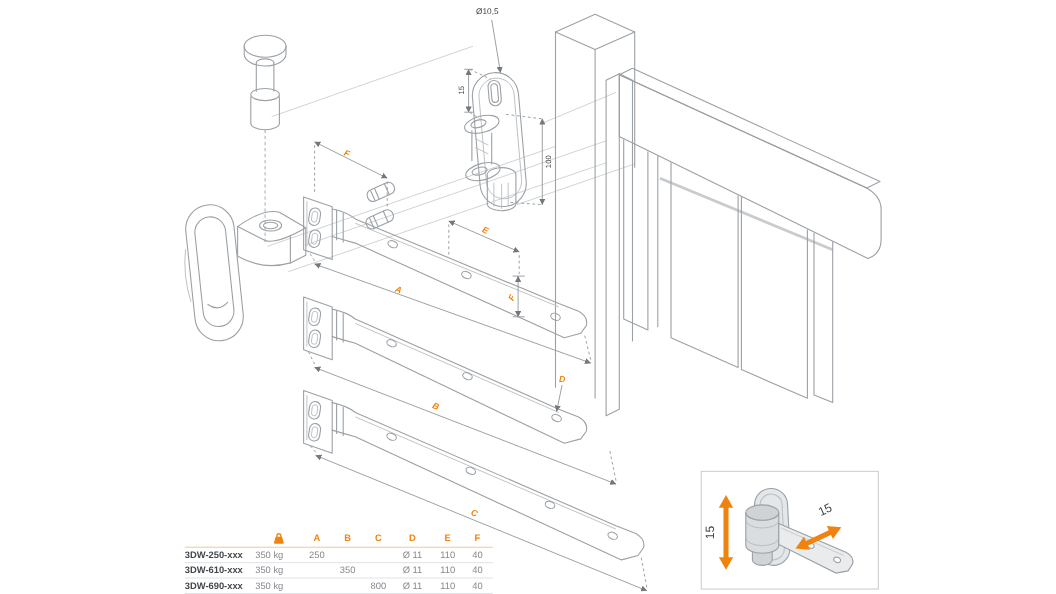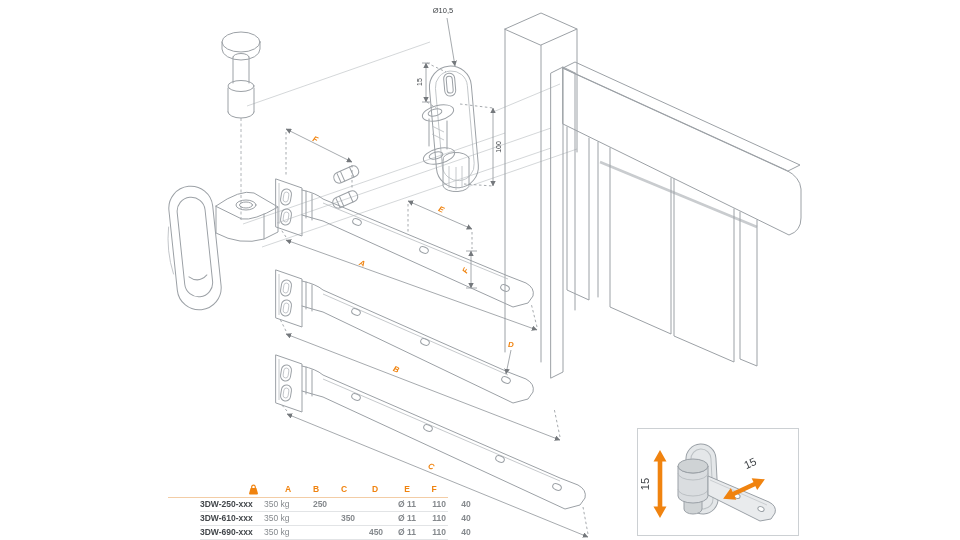--- a/index.html
+++ b/index.html
@@ -20,24 +20,24 @@
   .dtx-big{fill:#3F4347;font:7.5px "Liberation Sans",sans-serif;text-anchor:middle;}
   
   .inset{position:absolute;left:637px;top:428px;width:162px;height:108px;background:#fff;
          border:1px solid #CCD0D3;box-sizing:border-box;}
   .inset .itx{fill:#3F4347;font:11px "Liberation Sans",sans-serif;text-anchor:middle;}
   
   .spec-table{position:absolute;left:168px;top:482px;width:280px;font-size:8.5px;color:#85898D;}
   .trow{display:grid;grid-template-columns:64px 42px 28px 28px 28px 34px 30px 24px;
         height:13px;line-height:13px;align-items:center;}
   .thead{height:15px;line-height:15px;border-bottom:1px solid #F3CDA6;}
-  .trow.body{border-bottom:1px solid #E2E4E6;margin-left:32px;}
+  .trow.body{border-bottom:1px solid #E2E4E6;}
   .c{overflow:hidden;white-space:nowrap;}
   .c.model{font-weight:bold;color:#43474B;}
-  .c.v{text-align:center;font-weight:bold;}
+  .c.v{text-align:center;}
   .c.hdr{text-align:center;color:#F0830F;font-weight:bold;}
   .c.wt{display:flex;align-items:center;justify-content:center;}
 </style>
 </head>
 <body>
 
 <div class="stage">
 
   <svg id="art" width="960" height="540" viewBox="0 0 960 540">
     <defs>
@@ -291,20 +291,20 @@
       <div class="c v">Ø 11</div>
       <div class="c v">110</div>
       <div class="c v">40</div>
     </div>
 
     <div class="trow body">
       <div class="c model">3DW-690-xxx</div>
       <div class="c">350 kg</div>
       <div class="c v"></div>
       <div class="c v"></div>
-      <div class="c v">450</div>
+      <div class="c v">800</div>
       <div class="c v">Ø 11</div>
       <div class="c v">110</div>
       <div class="c v">40</div>
     </div>
   </div>
 
 </div>
 
 </body></html>

